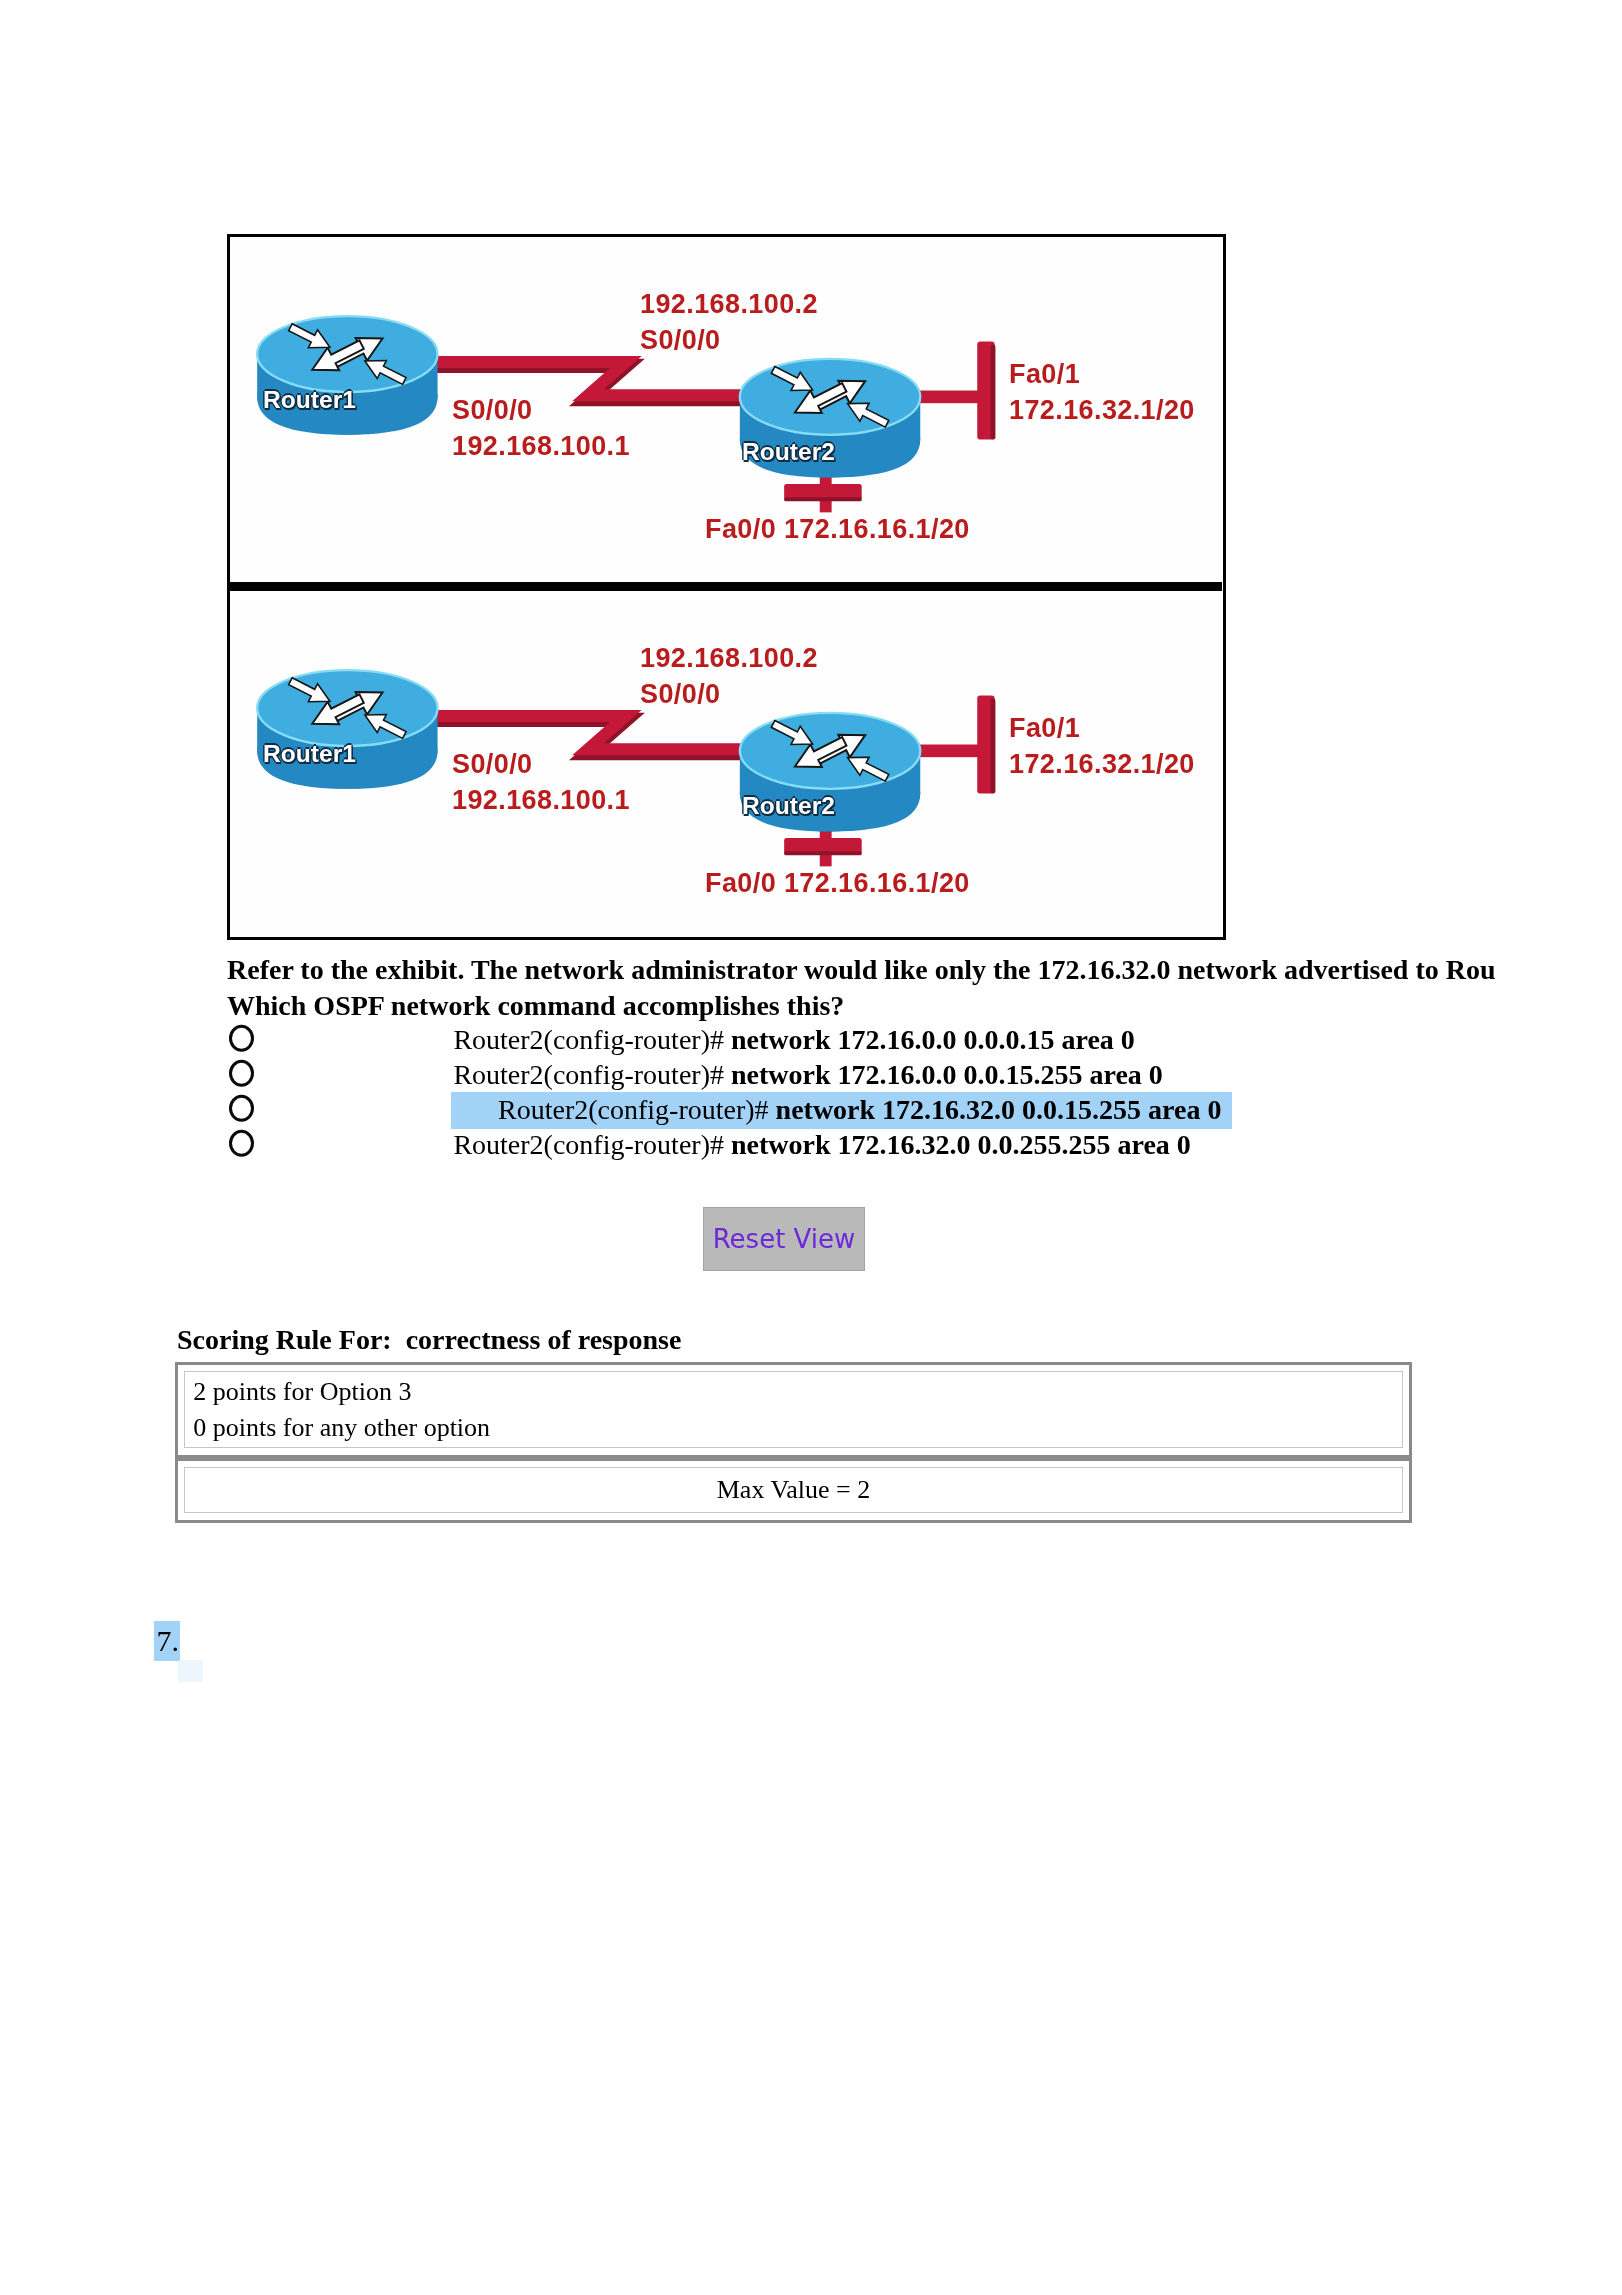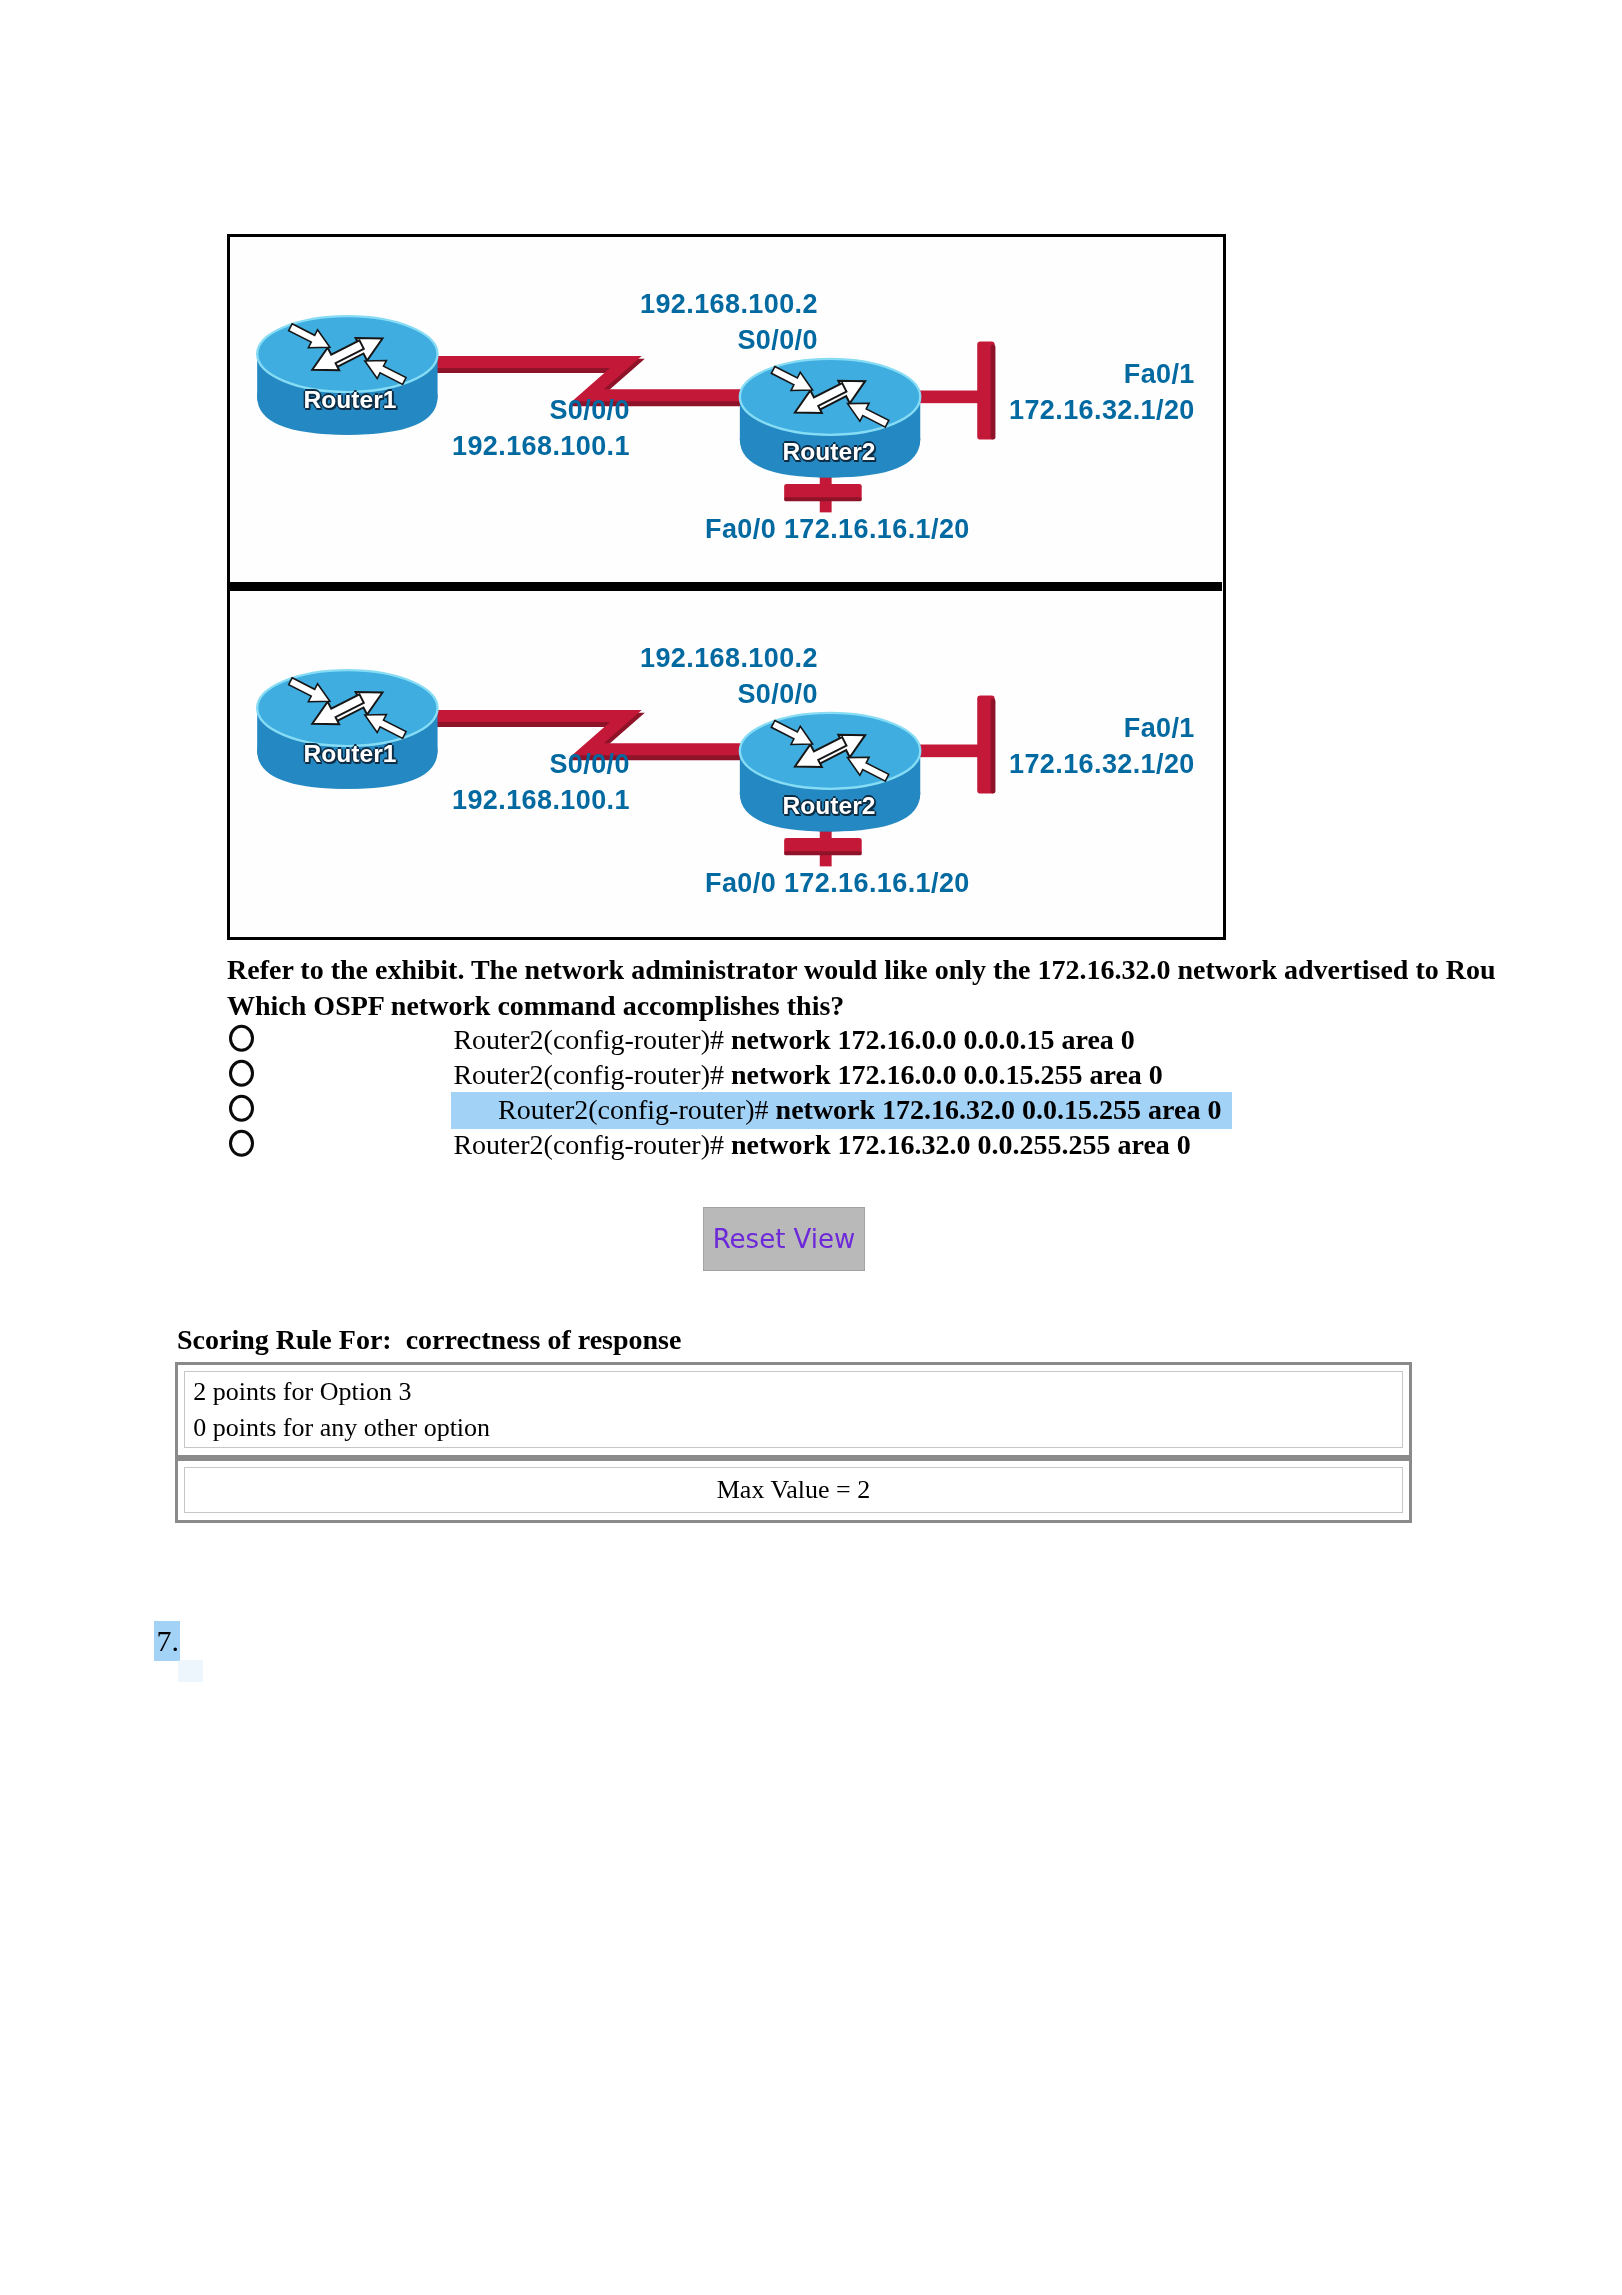--- a/index.html
+++ b/index.html
@@ -13,29 +13,29 @@
   
   .exhibit {
     position:absolute; left:227px; top:234px; width:999px; height:706px;
     border:3.2px solid #000; background:#fefefe;
   }
   .panel { position:relative; width:992px; height:345px; overflow:hidden; }
   .exhibit-divider { width:992px; height:8.7px; background:#000; }
   .diagram-svg { position:absolute; left:0; top:0; width:992px; height:345px; }
   .lbl {
     position:absolute; font-family:"Liberation Sans", sans-serif;
-    font-weight:bold; font-size:27px; line-height:36px; color:#0369a1;
-    white-space:nowrap; letter-spacing:0.4px;text-align:right;
+    font-weight:bold; font-size:27px; line-height:36px; color:#b91c1c;
+    white-space:nowrap; letter-spacing:0.4px;
   }
   .lbl-net2  { left:410px; top:49px;  }
   .lbl-sleft { left:222px; top:155px; }
   .lbl-fa01  { left:779px; top:119px; }
   .lbl-fa00  { left:475px; top:274px; }
   .rlabel {
-    position:absolute; width:174px; text-align:center;
+    position:absolute; width:174px; 
     font-family:"Liberation Sans", sans-serif; font-weight:bold; font-size:24.6px;
     color:#fff;
     text-shadow:-1.6px 0 0 #0d2d45, 1.6px 0 0 #0d2d45, 0 -1.6px 0 #0d2d45, 0 1.6px 0 #0d2d45, 1.6px 1.6px 0 #0d2d45;
     white-space:nowrap;
   }
   .rlabel-1 { left:33px;  top:149px; }
   .rlabel-2 { left:512px; top:201px; }
 
   
   .question {

